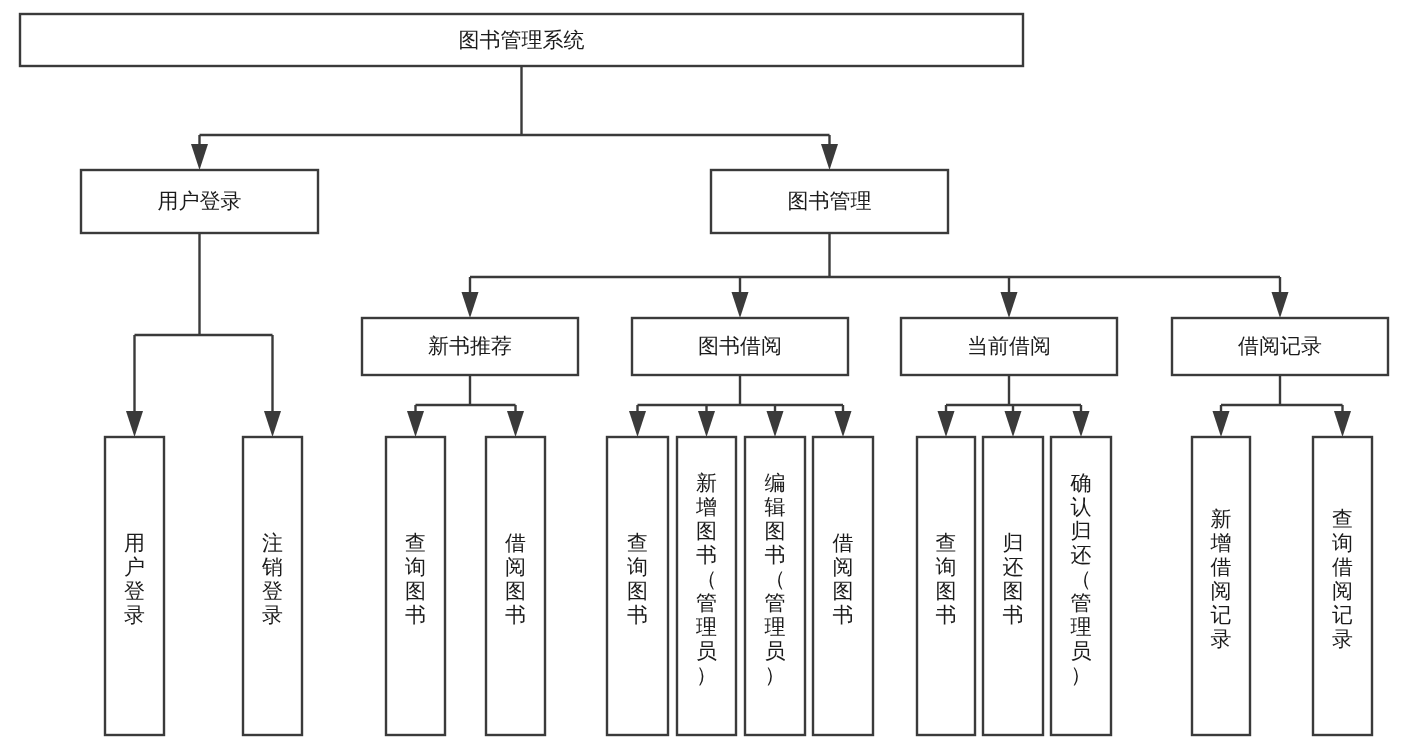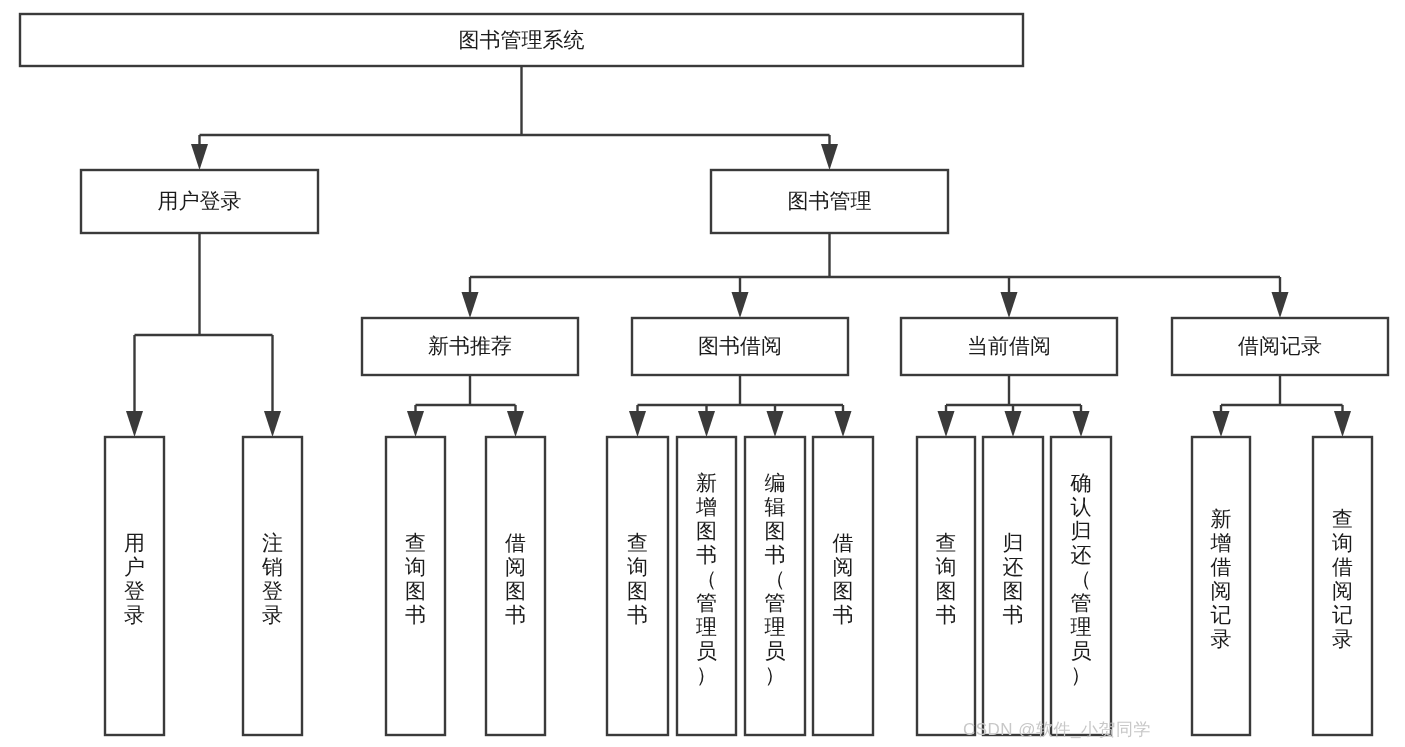--- a/index.html
+++ b/index.html
@@ -218,14 +218,13 @@
         <g>
           <rect class="node-rect" x="1192" y="437" width="58" height="298"></rect>
           <text class="node-label-vert" x="1221" y="526"><tspan x="1221" dy="0">新</tspan><tspan x="1221" dy="24">增</tspan><tspan x="1221" dy="24">借</tspan><tspan x="1221" dy="24">阅</tspan><tspan x="1221" dy="24">记</tspan><tspan x="1221" dy="24">录</tspan></text>
         </g>
         <g>
           <rect class="node-rect" x="1313" y="437" width="59" height="298"></rect>
           <text class="node-label-vert" x="1342.5" y="526"><tspan x="1342.5" dy="0">查</tspan><tspan x="1342.5" dy="24">询</tspan><tspan x="1342.5" dy="24">借</tspan><tspan x="1342.5" dy="24">阅</tspan><tspan x="1342.5" dy="24">记</tspan><tspan x="1342.5" dy="24">录</tspan></text>
         </g>
       </g>
   </svg>
-  <div class="watermark-text">CSDN @软件_小贺同学</div>
 </div>
 
 </body></html>

